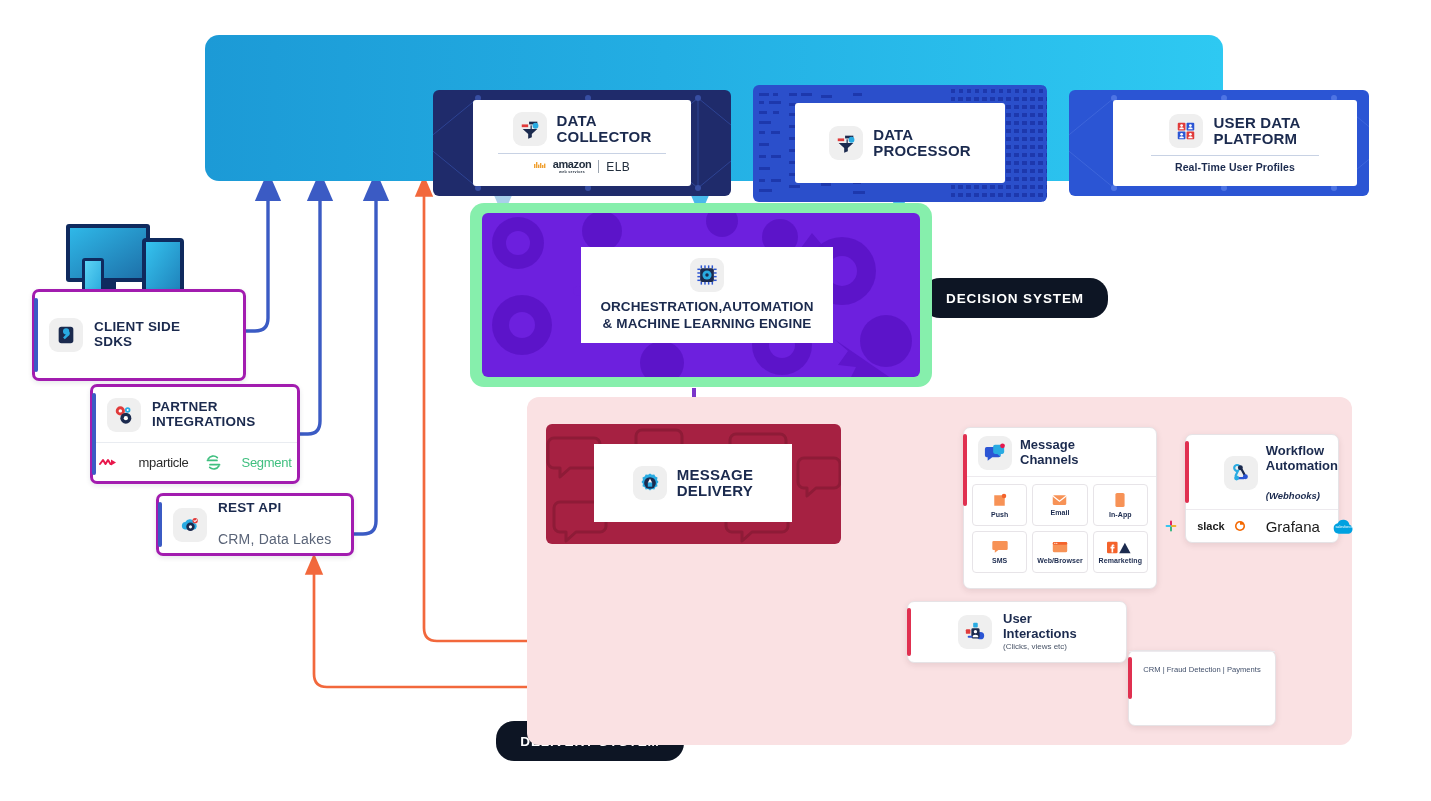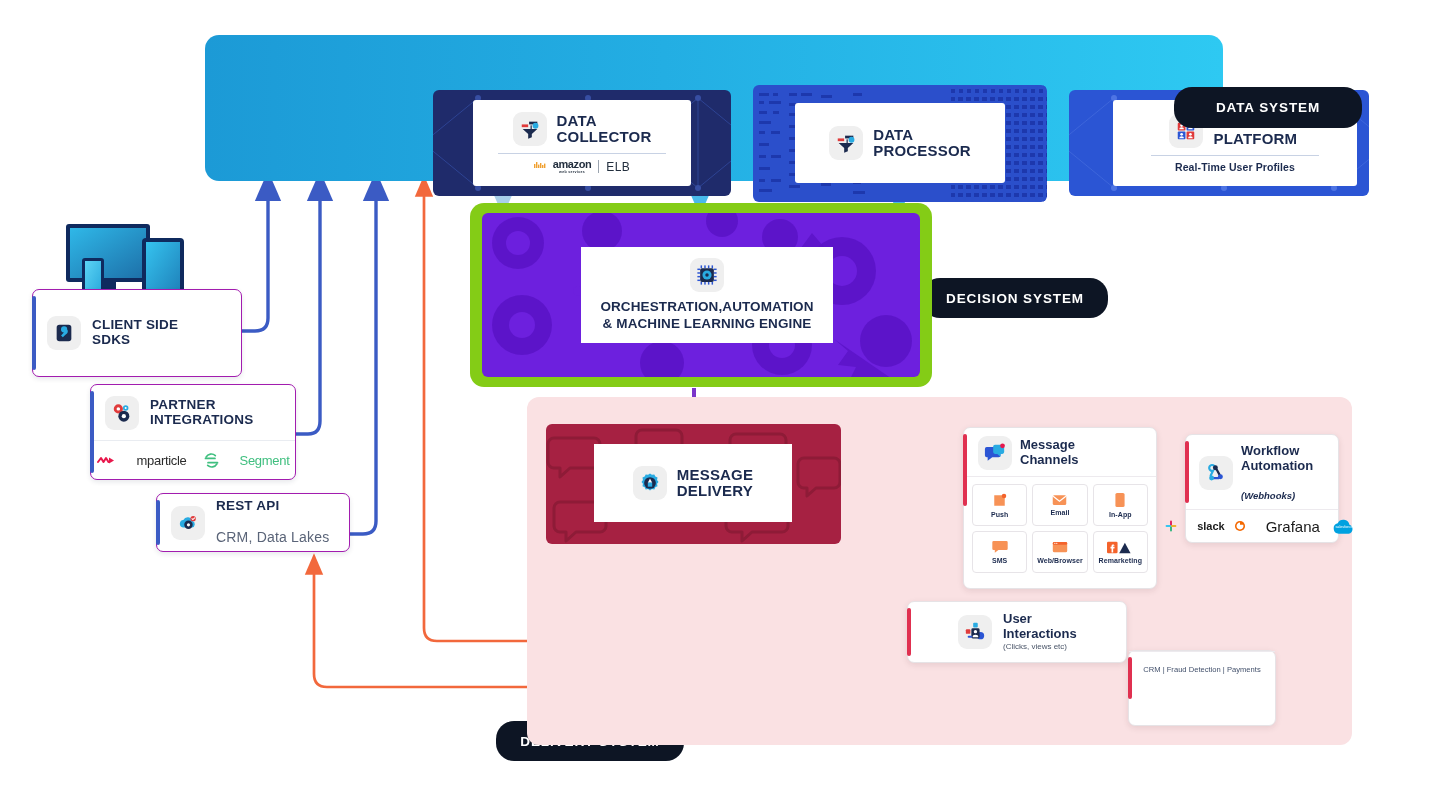--- a/index.html
+++ b/index.html
@@ -40,34 +40,34 @@
   .awsbar{width:1px;height:13px;background:#9AA3AE;}
   .elb{font-size:12px;color:#232F3E;letter-spacing:.4px;}
 
   
   .badge{background:#0D1524;color:#fff;border-radius:18px;font-weight:bold;font-size:13.5px;letter-spacing:.9px;display:flex;align-items:center;justify-content:center;}
   #badge-data{left:1174px;top:87px;width:188px;height:41px;}
   #badge-decision{left:922px;top:278px;width:186px;height:40px;}
   #badge-delivery{left:496px;top:721px;width:188px;height:40px;}
 
   
-  .lcard{background:#fff;border:1px solid #a21caf;border-radius:7px;box-shadow:0 2px 5px rgba(20,30,60,.10);}
+  .lcard{background:#fff;border:3px solid #a21caf;border-radius:7px;box-shadow:0 2px 5px rgba(20,30,60,.10);}
   .lstripe{position:absolute;left:-1px;top:6px;bottom:6px;width:4px;background:#3B5BC4;border-radius:3px;}
   .lbody{display:flex;align-items:center;gap:11px;padding:0 14px;height:100%;}
   .lttl{font-weight:bold;color:#1B2A4E;font-size:13.5px;line-height:1.1;letter-spacing:.2px;}
   .lsubttl{font-size:14px;color:#5A6478;font-weight:normal;margin-top:16px;}
   .partnerfoot{border-top:1px solid #E9ECF1;height:38px;display:flex;align-items:center;justify-content:center;gap:16px;}
 
   #devices{left:62px;top:222px;width:148px;height:92px;}
   #card-sdk{left:32px;top:289px;width:208px;height:86px;}
   #card-partner{left:90px;top:384px;width:204px;height:94px;}
   #card-rest{left:156px;top:493px;width:192px;height:57px;}
 
   
-  #decision-outer{left:470px;top:203px;width:462px;height:184px;background:#84cc16;border-radius:14px;}
+  #decision-outer{left:470px;top:203px;width:462px;height:184px;background:#86efac;border-radius:14px;}
   #decision-inner{left:12px;top:10px;width:438px;height:164px;background:#6D20DE;border-radius:6px;overflow:hidden;}
   #decision-card{position:absolute;left:99px;top:34px;width:252px;height:96px;background:#fff;display:flex;flex-direction:column;align-items:center;justify-content:center;}
   .declbl{font-weight:bold;color:#1B2A4E;font-size:13.5px;line-height:1.25;text-align:center;letter-spacing:.1px;}
 
   
   #delivery-zone{left:527px;top:397px;width:825px;height:348px;background:#FAE1E3;border-radius:12px;}
   #md-box{left:546px;top:424px;width:295px;height:120px;background:#A62142;border-radius:6px;overflow:hidden;}
   #md-card{position:absolute;left:48px;top:20px;width:198px;height:78px;background:#fff;display:flex;align-items:center;justify-content:center;}
 
   .dcard{background:#fff;border:1px solid #E6E3E6;border-radius:7px;box-shadow:0 2px 6px rgba(60,20,30,.10);}
@@ -77,21 +77,21 @@
   #card-workflow{left:1185px;top:434px;width:152px;height:107px;}
   #card-userint{left:907px;top:601px;width:182px;height:60px;padding-left:36px;}
   #card-internal{left:1128px;top:650px;width:146px;height:74px;}
 
   .ch-head{display:flex;align-items:center;gap:8px;padding:8px 10px 6px 14px;}
   .ch-ttl{font-weight:bold;color:#1B2A4E;font-size:13px;line-height:1.12;}
   .ch-grid{border-top:1px solid #EDEAEE;padding:7px 8px 8px;display:grid;grid-template-columns:1fr 1fr 1fr;gap:5px;}
   .ch-cell{border:1px solid #E7E4E8;border-radius:4px;height:40px;display:flex;flex-direction:column;align-items:center;justify-content:center;gap:3px;background:#fff;}
   .ch-cell span{font-size:7px;font-weight:bold;color:#1B2A4E;letter-spacing:.1px;}
 
-  .wf-head{display:flex;align-items:center;gap:8px;padding:9px 20px 7px 13px;}
+  .wf-head{display:flex;align-items:center;gap:8px;padding:9px 0 7px 13px;justify-content:flex-end;}
   .wf-sub{font-size:9.5px;font-style:italic;font-weight:bold;color:#1B2A4E;margin-top:18px;}
   .wf-foot{border-top:1px solid #EDEAEE;height:33px;display:flex;align-items:center;justify-content:center;gap:9px;}
 
   .int-foot{border-top:1px solid #EDEAEE;height:22px;display:flex;align-items:flex-end;justify-content:center;}
   .int-foot span{font-size:7.6px;color:#42506B;}
 
   
   .brand{display:flex;align-items:center;gap:20px;}
   .brandtxt{font-size:13px;letter-spacing:-.3px;}
 </style>
@@ -365,21 +365,20 @@
             <span>USER DATA</span><br>
             <span>PLATFORM</span>
           </span>
         </div>
         <div class="rule"></div>
         <div class="sub">Real-Time User Profiles</div>
       </div>
     </div>
   </div>
 
-  <div class="abs badge" id="badge-data">DATA SYSTEM</div>
   <div class="abs badge" id="badge-decision">DECISION SYSTEM</div>
   <div class="abs badge" id="badge-delivery">DELIVERY SYSTEM</div>
 
   <svg class="abs" id="devices" viewBox="0 0 148 92">
     <rect x="4" y="2" width="84" height="58" rx="3" fill="#0F2A5E"></rect>
     <rect x="8" y="6" width="76" height="50" fill="url(#gmon)"></rect>
     <rect x="38" y="60" width="16" height="9" fill="#0F2A5E"></rect>
     <rect x="26" y="67" width="40" height="6" rx="2" fill="#0F2A5E"></rect>
     <rect x="80" y="16" width="42" height="62" rx="4" fill="#0F2A5E"></rect>
     <rect x="84" y="20" width="34" height="54" fill="url(#gtab)"></rect>

